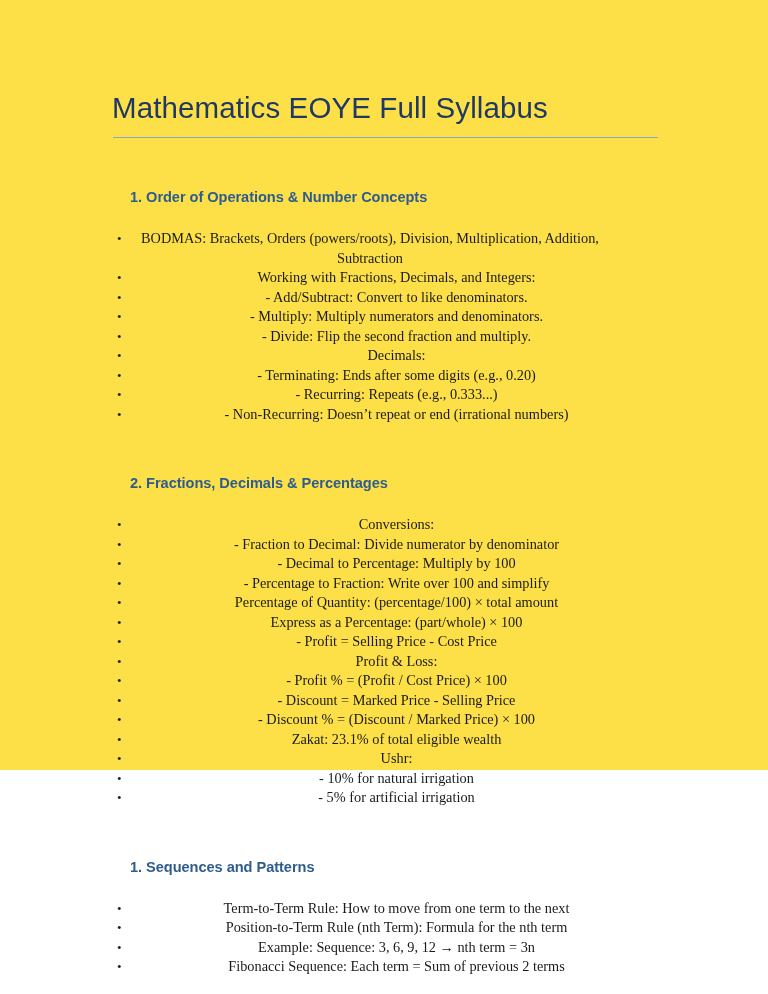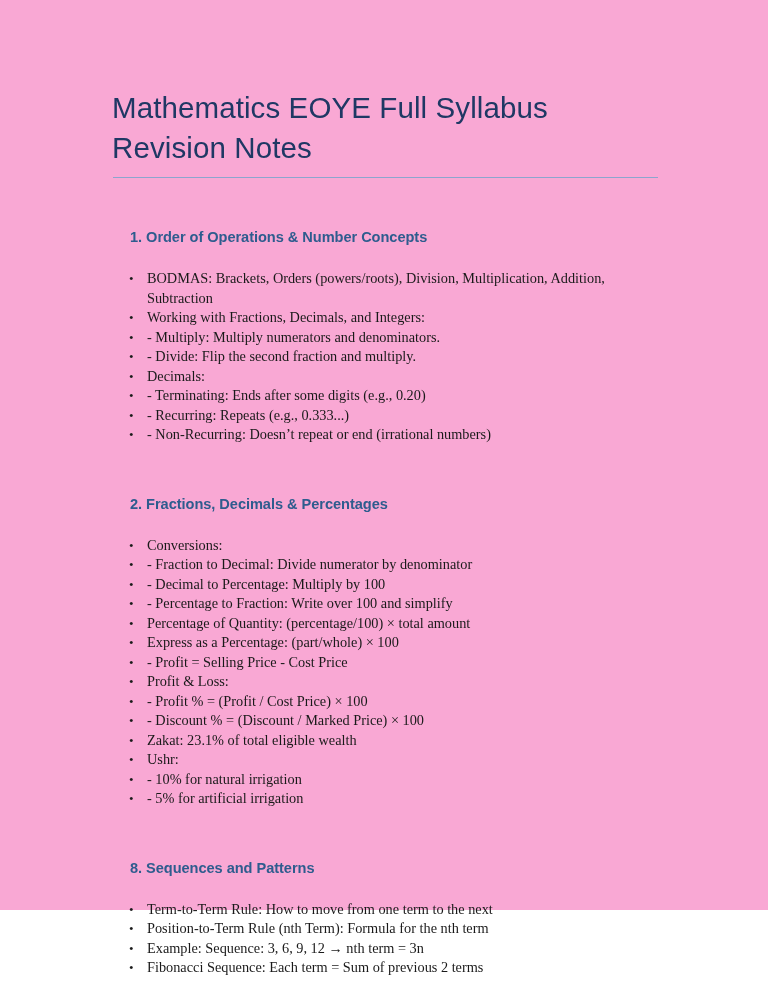--- a/index.html
+++ b/index.html
@@ -12,22 +12,22 @@
     width: 768px;
     height: 994px;
     overflow: hidden;
     font-family: "Liberation Serif", "DejaVu Serif", serif;
     -webkit-font-smoothing: antialiased;
   }
 
   .page {
     position: relative;
     width: 768px;
-    height: 910px;
-    background: #f9a8d4;
+    height: 770px;
+    background: #fde047;
     box-sizing: border-box;
     padding: 0;
   }
 
   .content {
     position: absolute;
     left: 112px;
     top: 0;
     width: 546px;
   }
@@ -71,23 +71,24 @@
     letter-spacing: -0.05px;
     white-space: nowrap;
   }
   .section-1 .section-heading { padding-top: 31px; }
   .section-2 .section-heading,
   .section-3 .section-heading { padding-top: 31px; }
 
   
   ul.bullets {
     list-style: none;
-    margin: 12px;
+    margin: 0;
     padding: 0;
     padding-top: 4px;
+    text-align: center;
   }
   ul.bullets li {
     position: relative;
     font-size: 14.3px;
     line-height: 19.5px;
     color: #1a1a1a;
     padding-left: 23px;
     margin: 0;
   }
   ul.bullets li::before {
@@ -110,35 +111,37 @@
   }
 </style>
 </head>
 <body>
 
 <div class="page">
   <div class="content">
 
     <h1 class="doc-title">
       <span class="title-line">Mathematics EOYE Full Syllabus</span>
-      <span class="title-line">Revision Notes</span>
     </h1>
 
     <hr class="title-rule">
 
     <div class="section section-1">
       <h2 class="section-heading">1. Order of Operations &amp; Number Concepts</h2>
       <ul class="bullets">
         <li class="wrap">
             <span class="li-text">BODMAS: Brackets, Orders (powers/roots), Division, Multiplication, Addition, Subtraction</span>
           </li>
         <li>
             <span class="li-text">Working with Fractions, Decimals, and Integers:</span>
           </li>
         <li>
+            <span class="li-text">- Add/Subtract: Convert to like denominators.</span>
+          </li>
+        <li>
             <span class="li-text">- Multiply: Multiply numerators and denominators.</span>
           </li>
         <li>
             <span class="li-text">- Divide: Flip the second fraction and multiply.</span>
           </li>
         <li>
             <span class="li-text">Decimals:</span>
           </li>
         <li>
             <span class="li-text">- Terminating: Ends after some digits (e.g., 0.20)</span>
@@ -176,39 +179,42 @@
         <li>
             <span class="li-text">- Profit = Selling Price - Cost Price</span>
           </li>
         <li>
             <span class="li-text">Profit &amp; Loss:</span>
           </li>
         <li>
             <span class="li-text">- Profit % = (Profit / Cost Price) × 100</span>
           </li>
         <li>
+            <span class="li-text">- Discount = Marked Price - Selling Price</span>
+          </li>
+        <li>
             <span class="li-text">- Discount % = (Discount / Marked Price) × 100</span>
           </li>
         <li>
             <span class="li-text">Zakat: 23.1% of total eligible wealth</span>
           </li>
         <li>
             <span class="li-text">Ushr:</span>
           </li>
         <li>
             <span class="li-text">- 10% for natural irrigation</span>
           </li>
         <li>
             <span class="li-text">- 5% for artificial irrigation</span>
           </li>
       </ul>
     </div>
 
     <div class="section section-3">
-      <h2 class="section-heading">8. Sequences and Patterns</h2>
+      <h2 class="section-heading">1. Sequences and Patterns</h2>
       <ul class="bullets">
         <li>
             <span class="li-text">Term-to-Term Rule: How to move from one term to the next</span>
           </li>
         <li>
             <span class="li-text">Position-to-Term Rule (nth Term): Formula for the nth term</span>
           </li>
         <li>
             <span class="li-text">Example: Sequence: 3, 6, 9, 12 → nth term = 3n</span>
           </li>

